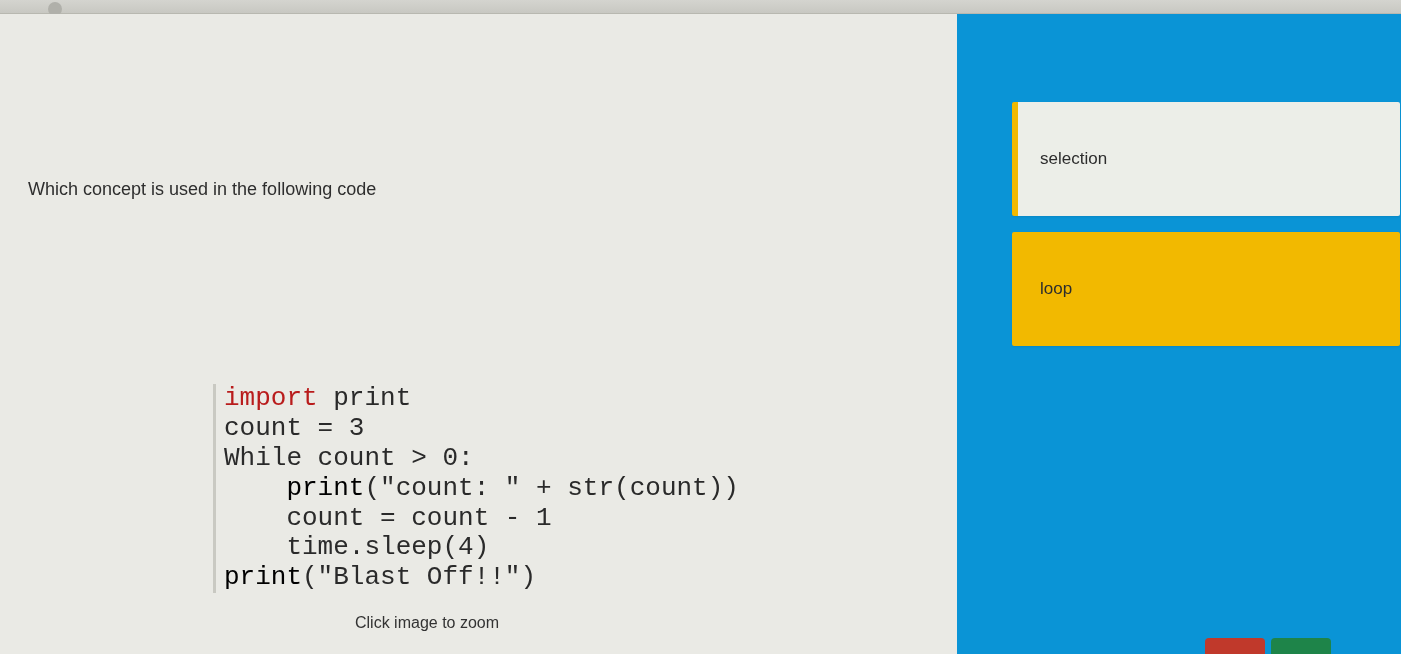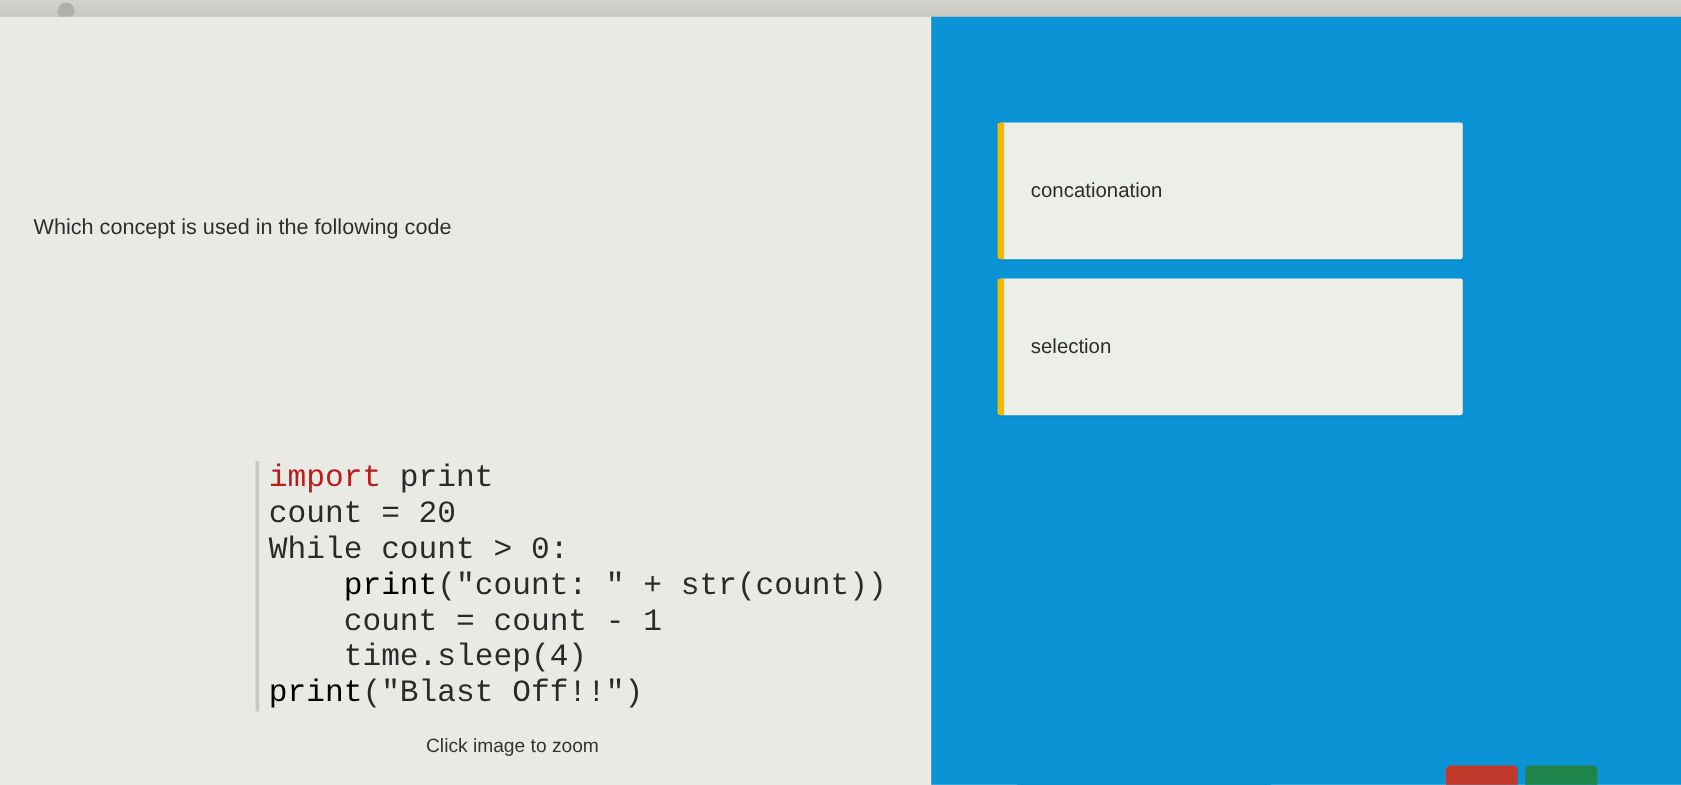--- a/index.html
+++ b/index.html
@@ -26,21 +26,21 @@
       height: 14px;
       border-radius: 50%;
       background: #b0b0aa;
     }
     .main {
       display: flex;
       width: 100%;
       height: calc(100% - 14px);
     }
     .left-panel {
-      width: 776px;
+      width: 957px;
       background: #eaeae5;
       padding: 0;
       position: relative;
     }
     .question-text {
       position: absolute;
       top: 165px;
       left: 28px;
       font-size: 18px;
       color: #2e2e2e;
@@ -123,37 +123,37 @@
   <div class="close-dot"></div>
 </div>
 
 <div class="main">
 
   <div class="left-panel">
     <div class="question-text">Which concept is used in the following code</div>
 
     <div class="code-area">
       <pre><span class="kw">import</span><span> print</span>
-<span>count = 20</span>
+<span>count = 3</span>
 <span>While count &gt; 0:</span>
 <span class="fn">    print</span><span>("count: " + str(count))</span>
 <span>    count = count - 1</span>
 <span>    time.sleep(4)</span>
 <span class="fn">print</span><span>("Blast Off!!")</span></pre>
     </div>
 
     <div class="zoom-text">Click image to zoom</div>
   </div>
 
   <div class="right-panel">
     <div class="answer-card">
-      <span>concationation</span>
+      <span>selection</span>
     </div>
-    <div class="answer-card">
-      <span>selection</span>
+    <div class="answer-card selected">
+      <span>loop</span>
     </div>
 
     <div class="bottom-badges">
       <div class="badge red"></div>
       <div class="badge green"></div>
     </div>
   </div>
 
 </div>
 

